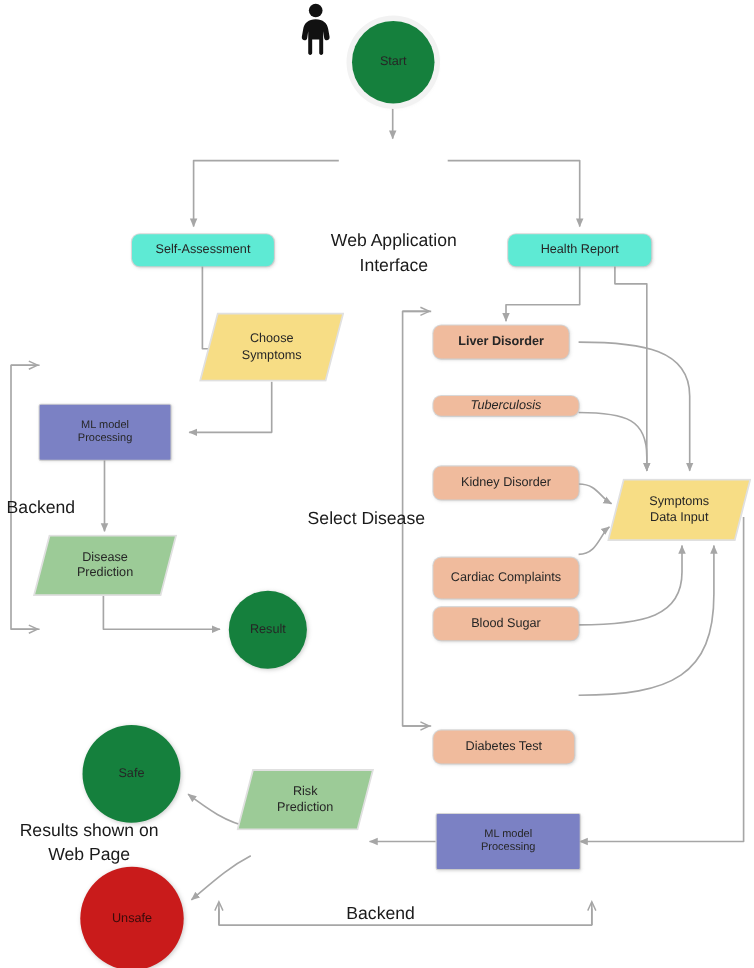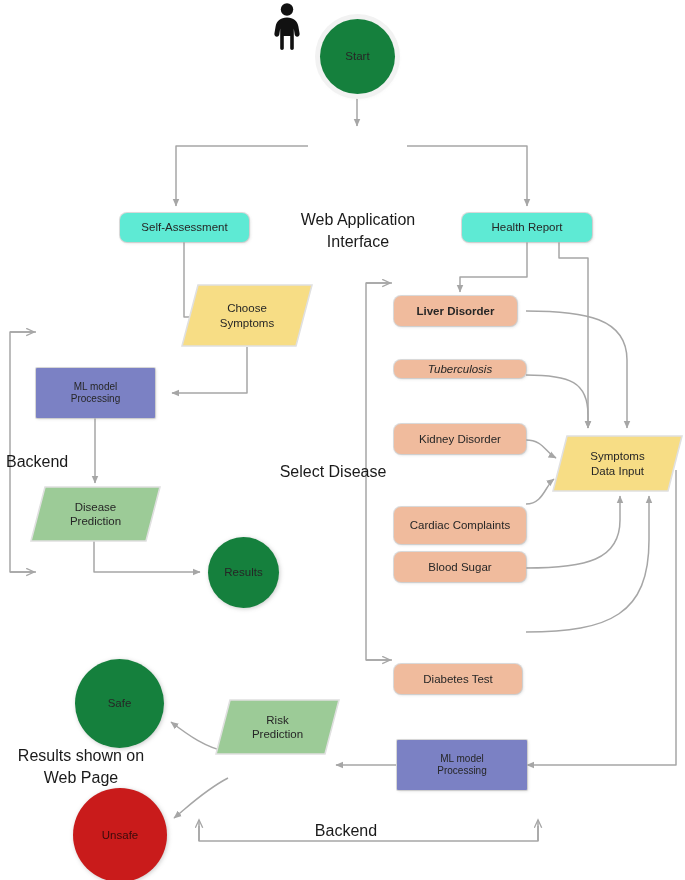--- a/index.html
+++ b/index.html
@@ -211,21 +211,21 @@
 Processing</div>
 
   <div class="para-wrap" style="left:30px; top:486px; width:131px; height:56px;">
     <svg class="para-bg" viewBox="0 0 131 56" preserveAspectRatio="none" xmlns="http://www.w3.org/2000/svg">
       <polygon points="15,1 130,1 116,55 1,55" fill="#9ccb97" stroke="#e0e0e0" stroke-width="1.6"></polygon>
     </svg>
     <div class="para-label">Disease
 Prediction</div>
   </div>
 
-  <div class="node circle green" style="left:208px; top:537px; width:71px; height:71px;">Results</div>
+  <div class="node circle green" style="left:208px; top:537px; width:71px; height:71px;">Result</div>
 
   <div class="node rbox salmon" style="left:394px; top:296px; width:123px; height:30px;font-weight:bold;">Liver Disorder</div>
   <div class="node rbox salmon" style="left:394px; top:360px; width:132px; height:18px;font-style:italic;">Tuberculosis</div>
   <div class="node rbox salmon" style="left:394px; top:424px; width:132px; height:30px;">Kidney Disorder</div>
   <div class="node rbox salmon" style="left:394px; top:488px; width:132px; height:37px;margin-top:19px;">Cardiac Complaints</div>
   <div class="node rbox salmon" style="left:394px; top:552px; width:132px; height:30px;">Blood Sugar</div>
   <div class="node rbox salmon" style="left:394px; top:616px; width:128px; height:30px;margin-top:48px;">Diabetes Test</div>
 
   <div class="para-wrap" style="left:552px; top:435px; width:131px; height:57px;">
     <svg class="para-bg" viewBox="0 0 131 57" preserveAspectRatio="none" xmlns="http://www.w3.org/2000/svg">

